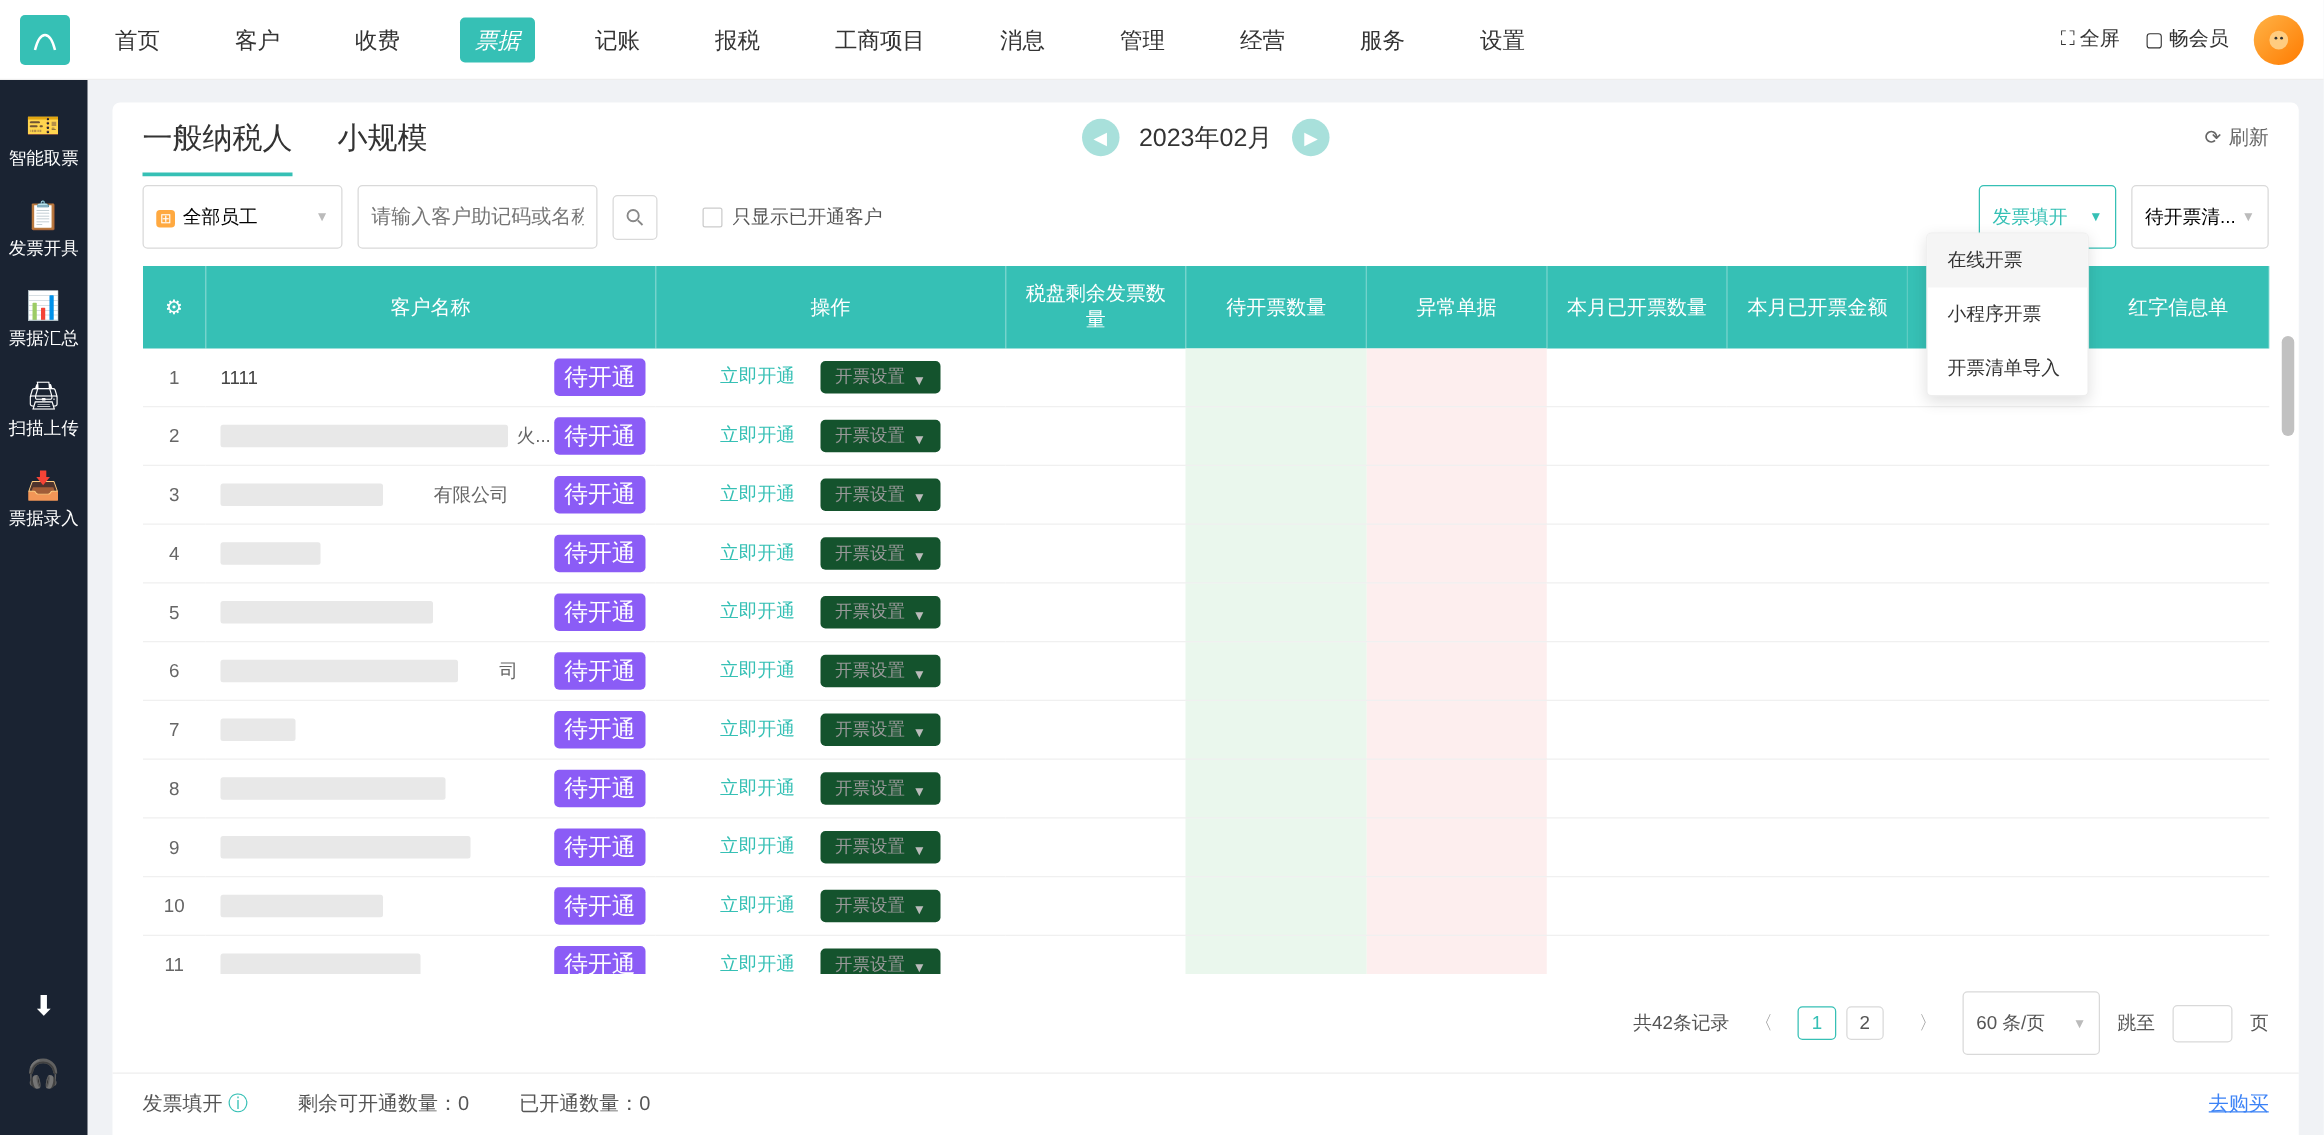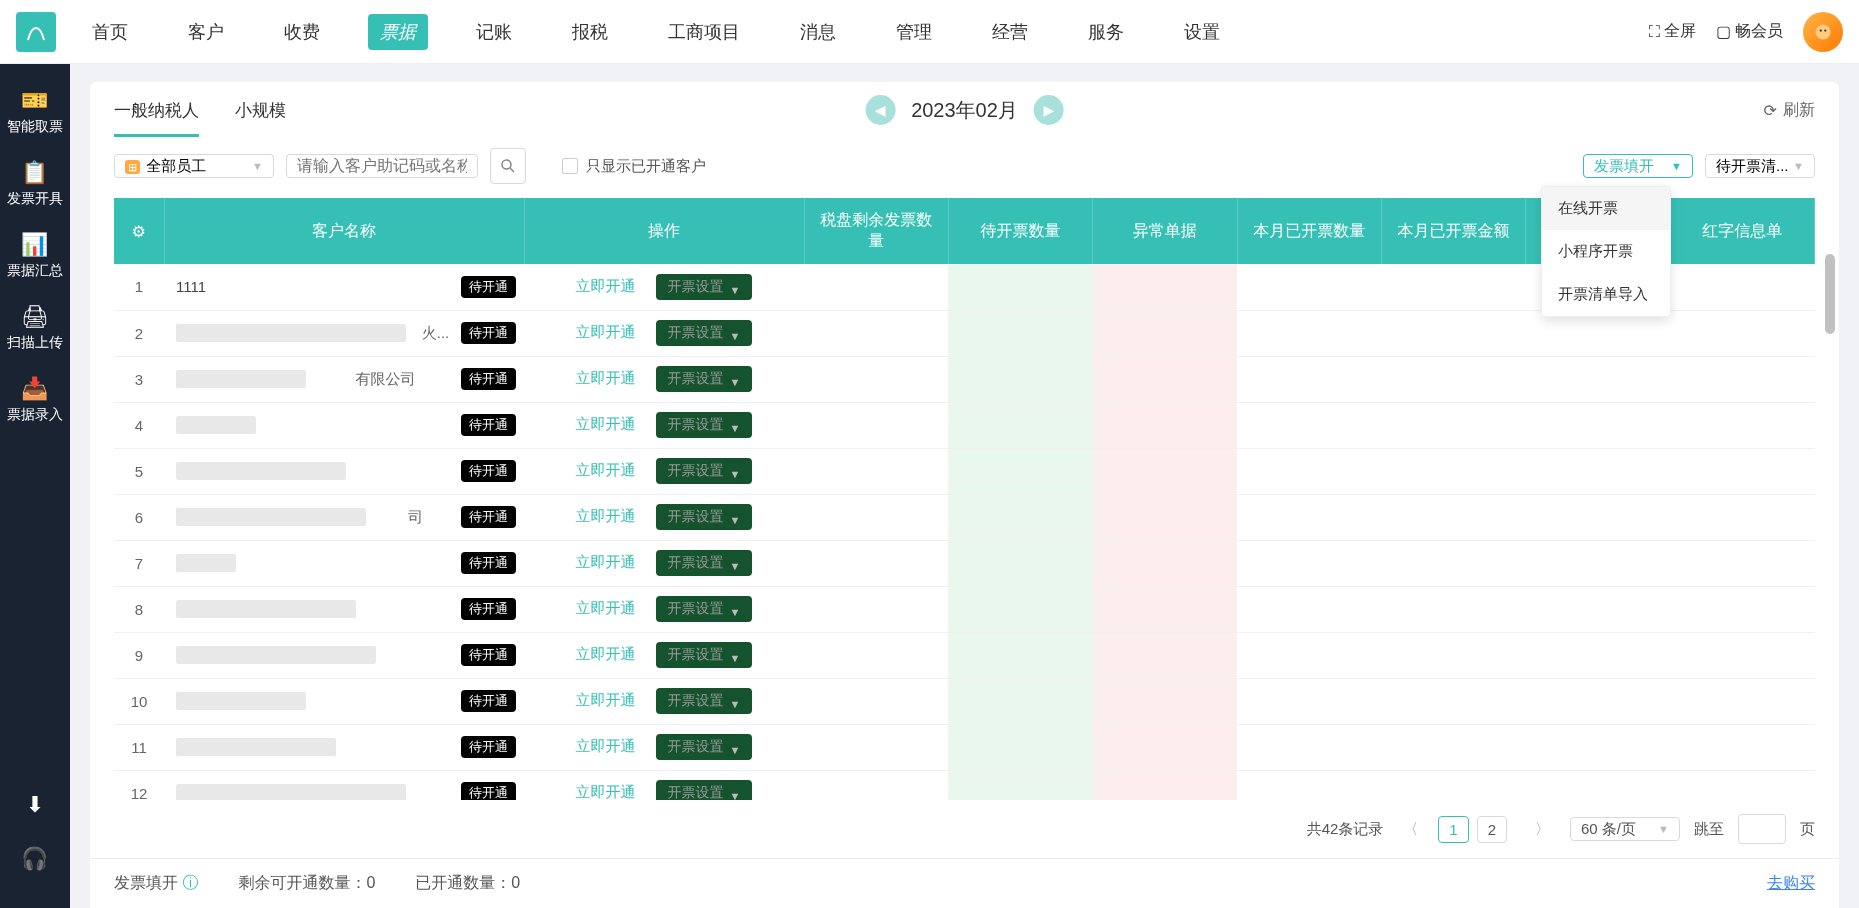--- a/index.html
+++ b/index.html
@@ -20,29 +20,29 @@
 .sidebar { position: absolute; left: 0; top: 64px; bottom: 0; width: 70px; background: #1a2332; display: flex; flex-direction: column; align-items: center; padding-top: 12px; }
 .sidebar-item { width: 100%; color: #fff; font-size: 14px; text-align: center; padding: 12px 0; cursor: pointer; }
 .sidebar-item .icon { font-size: 22px; display: block; margin-bottom: 4px; }
 .sidebar-bottom { margin-top: auto; margin-bottom: 20px; }
 
 
 .main { position: absolute; left: 70px; right: 0; top: 64px; bottom: 0; padding: 18px 20px 0; }
 .card { background: #fff; border-radius: 6px 6px 0 0; height: 100%; display: flex; flex-direction: column; }
 
 .tabs-row { display: flex; align-items: center; padding: 0 24px; height: 56px; position: relative; }
-.tab { font-size: 17px; color: #333; padding: 14px 0; margin-right: 36px; cursor: pointer; border-bottom: 3px solid transparent; }
+.tab { font-size: 24px; color: #333; padding: 14px 0; margin-right: 36px; cursor: pointer; border-bottom: 3px solid transparent; }
 .tab.active { color: #333; border-bottom-color: #36c0b5; font-weight: 500; }
 .month-nav { position: absolute; left: 50%; transform: translateX(-50%); display: flex; align-items: center; gap: 16px; }
 .month-btn { width: 30px; height: 30px; border-radius: 50%; background: #a8e0db; color: #fff; display: flex; align-items: center; justify-content: center; cursor: pointer; font-size: 14px; }
 .month-text { font-size: 20px; color: #333; }
 .refresh { margin-left: auto; display: flex; align-items: center; gap: 6px; color: #666; cursor: pointer; font-size: 16px; }
 
 .filters { display: flex; align-items: center; padding: 10px 24px 14px; gap: 12px; position: relative; }
-.select, .input { border: 1px solid #d9d9d9; border-radius: 4px; height: 24px; display: flex; align-items: center; padding: 0 10px; font-size: 15px; background: #fff; }
+.select, .input { border: 1px solid #d9d9d9; border-radius: 4px; height: 51px; display: flex; align-items: center; padding: 0 10px; font-size: 15px; background: #fff; }
 .select { min-width: 160px; justify-content: space-between; cursor: pointer; }
 .select .badge-icon { background: #ffa940; color: #fff; border-radius: 3px; font-size: 11px; padding: 1px 3px; margin-right: 6px; }
 .input input { border: none; outline: none; width: 170px; font-size: 16px; }
 .search-btn { width: 36px; height: 36px; border: 1px solid #d9d9d9; border-radius: 4px; display: flex; align-items: center; justify-content: center; cursor: pointer; }
 .checkbox { display: flex; align-items: center; gap: 8px; margin-left: 24px; font-size: 15px; color: #555; }
 .checkbox .box { width: 16px; height: 16px; border: 1px solid #ccc; border-radius: 2px; }
 .filters-right { margin-left: auto; display: flex; gap: 12px; }
 .select-sm { min-width: 110px; }
 .select.highlight { border-color: #36c0b5; color: #36c0b5; }
 
@@ -58,21 +58,21 @@
 th:first-child { width: 50px; }
 th.col-name { width: 360px; }
 th.col-op { width: 280px; }
 td { border-bottom: 1px solid #f0f0f0; padding: 8px; text-align: center; font-size: 15px; height: 46px; }
 td.idx { color: #666; }
 td.name { text-align: center; padding-left: 12px; color: #444; }
 td.green { background: #eaf7ed; }
 td.pink { background: #fdeeee; }
 .name-wrap { display: flex; align-items: center; justify-content: space-between; }
 .blurred { background: #e8e8e8; color: transparent; border-radius: 2px; height: 18px; display: inline-block; }
-.badge { background: #000000; color: #fff; border-radius: 4px; padding: 2px 8px; font-size: 13px; }
+.badge { background: #8b5cf6; color: #fff; border-radius: 4px; padding: 2px 8px; font-size: 19px; }
 .link { color: #36c0b5; cursor: pointer; margin-right: 20px; }
 .op-btn { display: inline-flex; align-items: flex-end; gap: 6px; background: #14532d; color: #999; padding: 4px 12px; border-radius: 4px; cursor: pointer; font-size: 14px; }
 .scrollbar-v { position: absolute; right: 4px; top: 56px; width: 10px; height: 80px; background: #c1c1c1; border-radius: 5px; }
 
 
 .pagination { display: flex; align-items: center; justify-content: flex-end; gap: 14px; padding: 14px 24px; font-size: 15px; color: #555; }
 .page-box { border: 1px solid #d9d9d9; border-radius: 4px; padding: 4px 10px; }
 .page-box.active { border-color: #36c0b5; color: #36c0b5; }
 .page-arrow { cursor: pointer; color: #999; padding: 0 6px; }
 .page-input { width: 48px; height: 30px; border: 1px solid #d9d9d9; border-radius: 4px; text-align: center; }

